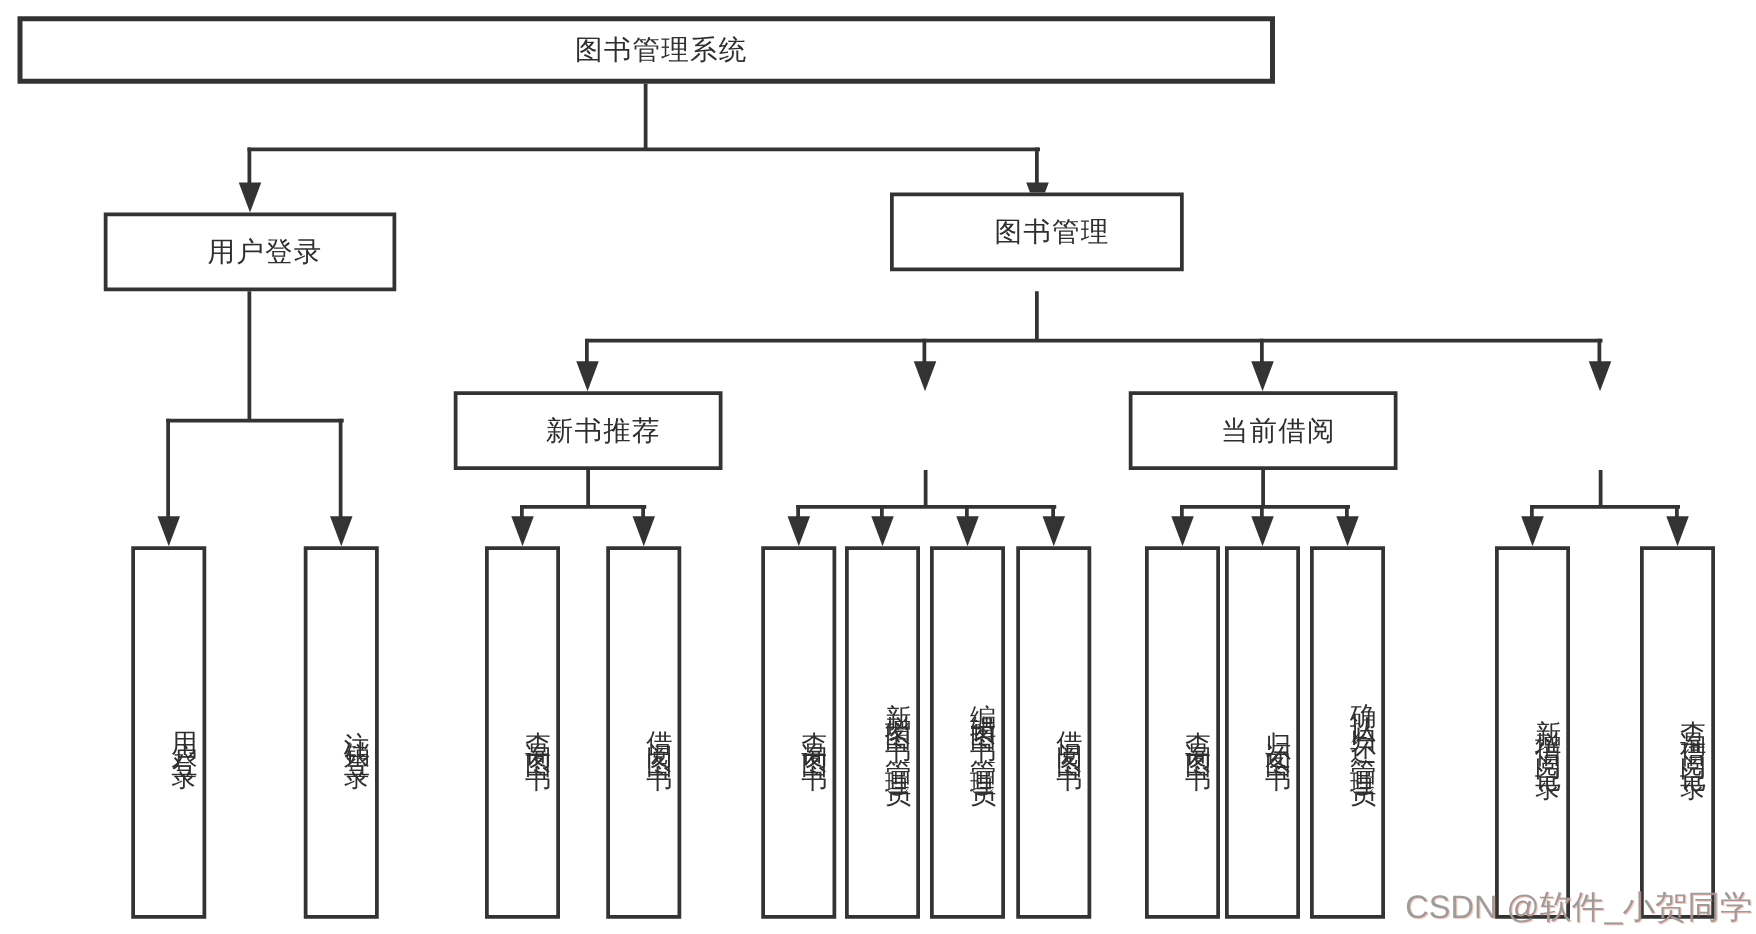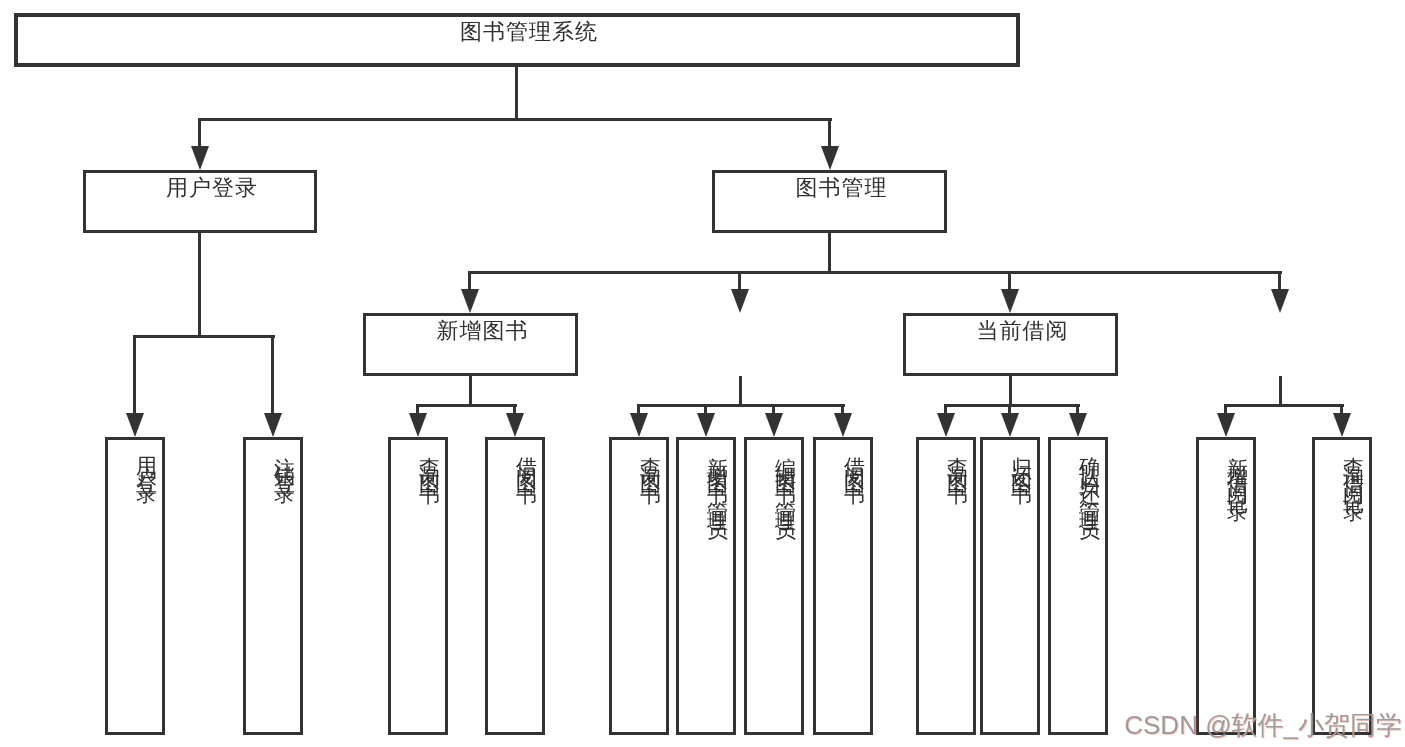--- a/index.html
+++ b/index.html
@@ -15,21 +15,21 @@
     background:var(--bg);
     font-family:"Liberation Sans","DejaVu Sans",sans-serif;
     color:var(--text);
     overflow:hidden;
   }
   .box{
     position:absolute;
     border:3px solid var(--line);
     background:var(--bg);
     box-sizing:border-box;
-    display:flex;align-items:flex-start;justify-content:center;padding-left:24px;
+    display:flex;align-items:center;justify-content:center;padding-left:24px;
   }
   .box.root{border-width:4px;}
   .hlabel{font-size:22px;letter-spacing:1px;white-space:nowrap;}
   .leaf .vlabel{
     writing-mode:vertical-rl;
     font-size:21px;
     letter-spacing:9px;
     line-height:1;
     white-space:nowrap;
   }
@@ -64,21 +64,21 @@
   <div class="v" style="left:515px;top:67px;height:53px;"></div>
   <div class="h" style="left:198px;top:118px;width:634px;"></div>
   <div class="v" style="left:198px;top:118px;height:32px;"></div>
   <div class="v" style="left:828px;top:118px;height:32px;"></div>
   <div class="arrow" style="left:191px;top:146px;"></div>
   <div class="arrow" style="left:821px;top:146px;"></div>
 
   <div class="box" style="left:83px;top:170px;width:234px;height:63px;">
     <span class="hlabel">用户登录</span>
   </div>
-  <div class="box" style="left:712px;top:170px;width:235px;height:63px;">
+  <div class="box" style="left:712px;top:154px;width:235px;height:63px;">
     <span class="hlabel">图书管理</span>
   </div>
 
   <div class="v" style="left:198px;top:233px;height:104px;"></div>
   <div class="h" style="left:133px;top:335px;width:142px;"></div>
   <div class="v" style="left:133px;top:335px;height:82px;"></div>
   <div class="v" style="left:271px;top:335px;height:82px;"></div>
   <div class="arrow" style="left:126px;top:413px;"></div>
   <div class="arrow" style="left:264px;top:413px;"></div>
 
@@ -87,21 +87,21 @@
   <div class="v" style="left:468px;top:271px;height:22px;"></div>
   <div class="v" style="left:738px;top:271px;height:22px;"></div>
   <div class="v" style="left:1008px;top:271px;height:22px;"></div>
   <div class="v" style="left:1278px;top:271px;height:22px;"></div>
   <div class="arrow" style="left:461px;top:289px;"></div>
   <div class="arrow" style="left:731px;top:289px;"></div>
   <div class="arrow" style="left:1001px;top:289px;"></div>
   <div class="arrow" style="left:1271px;top:289px;"></div>
 
   <div class="box" style="left:363px;top:313px;width:215px;height:63px;">
-    <span class="hlabel">新增图书</span>
+    <span class="hlabel">新书推荐</span>
   </div>
   <div class="box" style="left:903px;top:313px;width:215px;height:63px;">
     <span class="hlabel">当前借阅</span>
   </div>
 
   <div class="v" style="left:469px;top:376px;height:30px;"></div>
   <div class="h" style="left:416px;top:404px;width:101px;"></div>
   <div class="v" style="left:416px;top:404px;height:12px;"></div>
   <div class="v" style="left:513px;top:404px;height:12px;"></div>
   <div class="arrow" style="left:409px;top:413px;"></div>

